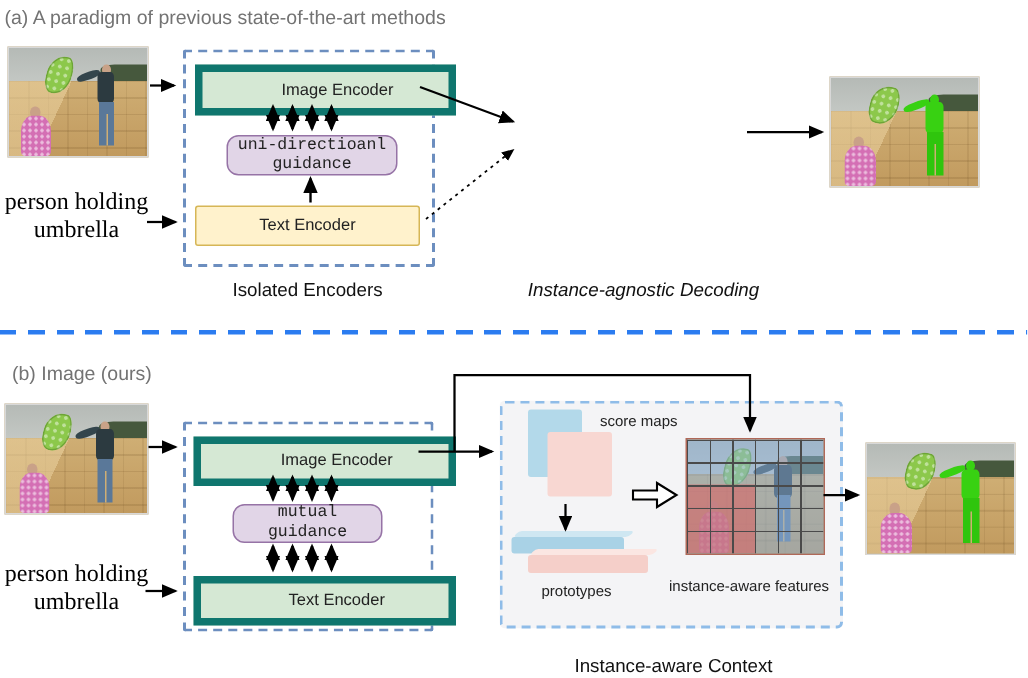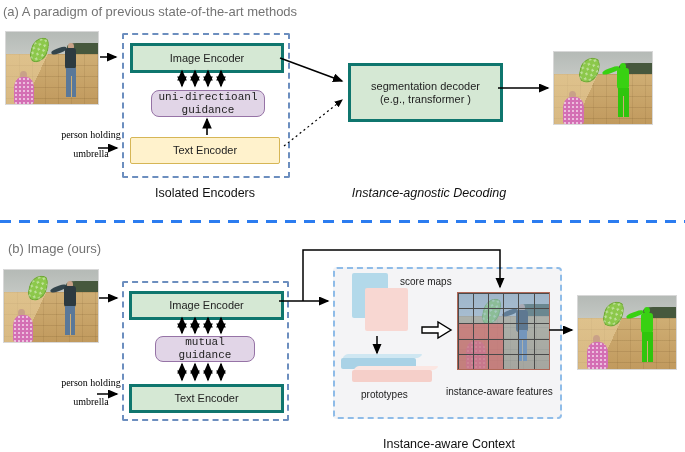--- a/index.html
+++ b/index.html
@@ -1,25 +1,25 @@
 <!DOCTYPE html>
 <html><head>
 <meta charset="utf-8">
 <style>
   html,body{margin:0;padding:0;background:#ffffff;}
   #canvas{position:relative;width:685px;height:452px;background:#ffffff;overflow:hidden;
           font-family:"Liberation Sans",sans-serif;color:#111;}
   .abs{position:absolute;}
   .sec-title{font-size:13px;color:#737373;white-space:nowrap;}
   .cap{font-size:12.5px;color:#111;text-align:center;white-space:nowrap;}
-  .serif-query{font-family:"Liberation Serif",serif;font-size:10px;line-height:19px;
-               text-align:center;color:#000;margin-left:40px;}
+  .serif-query{font-family:"Liberation Serif",serif;font-size:16px;line-height:19px;
+               text-align:center;color:#000;}
   .node{display:flex;align-items:center;justify-content:center;font-size:11px;color:#222;
         text-align:center;line-height:13px;}
-  .green{background:#d5e8d4;border:3px solid #0f766e;}
+  .green{background:#d5e8d4;border:5px solid #0f766e;padding-left:16px;}
   .purple{background:#e1d5e7;border:1.5px solid #9673a6;border-radius:8px;font-family:Liberation Mono, monospace;}
   .yellow{background:#fff2cc;border:1.5px solid #d6b656;border-radius:2px;}
   .dashedbox{border:2px dashed #6c8ebf;border-radius:2px;background:transparent;}
   .contextbox{border:2px dashed #8fbce8;border-radius:4px;background:#f4f4f6;}
   .divider{height:3px;background:repeating-linear-gradient(to right,#2b7cf0 0 11px,transparent 11px 19px);}
   .smalllbl{font-size:10px;color:#222;white-space:nowrap;}
 
   
   .sq{position:absolute;border-radius:2px;}
   .sq-blue{background:#b3d9ea;}
@@ -104,24 +104,20 @@
     <div>person holding</div>
     <div>umbrella</div>
   </div>
 
   <div class="abs dashedbox" style="left:122px;top:33px;width:164px;height:141px;"></div>
   <div class="abs node green" style="left:130px;top:43px;width:148px;height:24px;">Image Encoder</div>
   <div class="abs node purple" style="left:151px;top:90px;width:112px;height:25px;">uni-directioanl guidance</div>
   <div class="abs node yellow" style="left:130px;top:137px;width:148px;height:25px;">Text Encoder</div>
   <div class="abs cap" style="left:124px;top:186px;width:162px;">Isolated Encoders</div>
 
-  <div class="abs node green" style="left:348px;top:63px;width:149px;height:53px;flex-direction:column;">
-    <div>segmentation decoder</div>
-    <div>(e.g., transformer )</div>
-  </div>
   <div class="abs cap" style="left:345px;top:186px;width:168px;font-style:italic;">Instance-agnostic Decoding</div>
 
   <div class="photo photo--seg" style="left:553px;top:51px;width:98px;height:72px;">
     <div class="ph ph-sky"></div>
     <div class="ph ph-trees"></div>
     <div class="ph ph-hay"></div>
     <div class="ph ph-stair"></div>
     <div class="ph ph-umbrella"></div>
     <div class="ph ph-man">
       <div class="ph-arm"></div>

